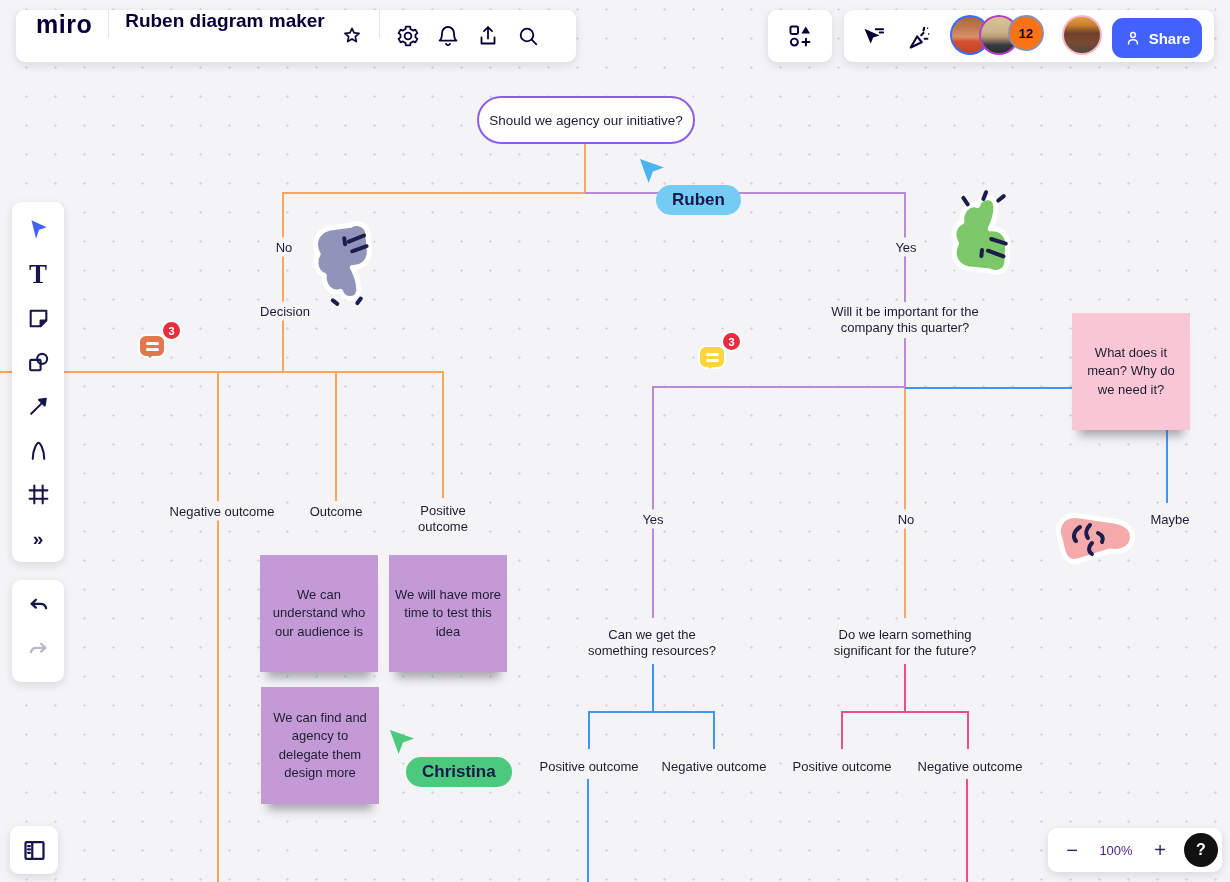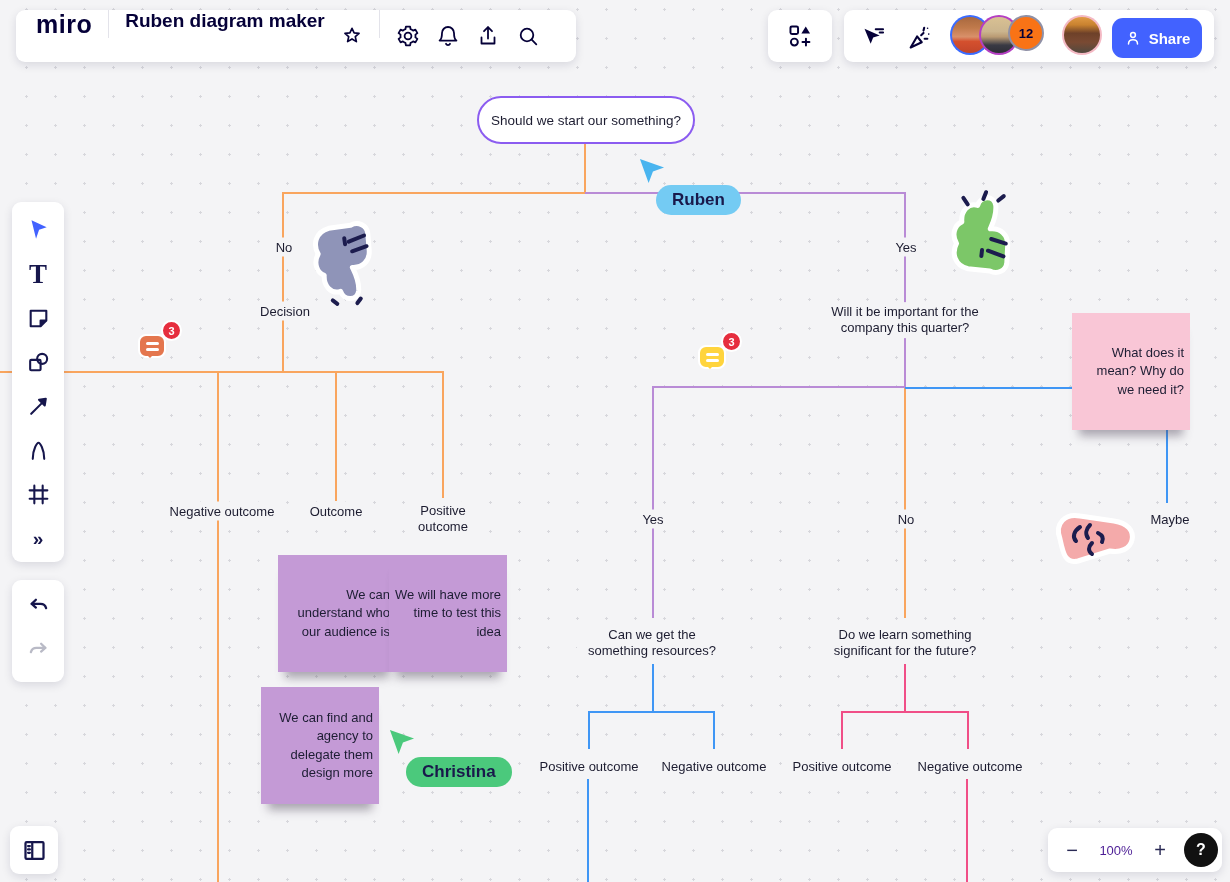--- a/index.html
+++ b/index.html
@@ -31,21 +31,21 @@
   
   .root-node{
     position:absolute;left:477px;top:96px;width:214px;height:44px;
     background:#fff;border:2px solid #8b5cf0;border-radius:26px;
     display:flex;align-items:center;justify-content:center;font-size:13.5px;
   }
   
   .sticky{
     position:absolute;width:118px;height:117px;
     display:flex;align-items:center;justify-content:center;
-    padding:6px;box-sizing:border-box;text-align:right;
+    padding:6px;box-sizing:border-box;text-align:center;
     font-size:13px;line-height:1.4;color:#1d1d33;
     box-shadow:0 13px 9px -7px rgba(80,70,90,.45);
   }
   .sticky.violet{background:#c49ad6;}
   .sticky.rose{background:#f9c6d6;}
   
   .comment{position:absolute;width:32px;height:30px;}
   .comment .bubble{
     position:absolute;left:0;top:6px;width:28px;height:24px;border-radius:8px;
     border:2px solid #fff;box-sizing:border-box;
@@ -130,21 +130,21 @@
 <div class="seg blue" style="left:713px;top:711px;width:2px;height:38px;"></div>
 <div class="seg blue" style="left:587px;top:779px;width:2px;height:103px;"></div>
 
 <div class="seg pink" style="left:904px;top:664px;width:2px;height:49px;"></div>
 <div class="seg pink" style="left:841px;top:711px;width:128px;height:2px;"></div>
 <div class="seg pink" style="left:841px;top:711px;width:2px;height:38px;"></div>
 <div class="seg pink" style="left:967px;top:711px;width:2px;height:38px;"></div>
 <div class="seg pink" style="left:966px;top:779px;width:2px;height:103px;"></div>
 
 <div class="root-node">
-  <span>Should we start our something?</span>
+  <span>Should we agency our initiative?</span>
 </div>
 
 <div class="line-label" style="left:284px;top:247px;">No</div>
 <div class="line-label" style="left:285px;top:311px;">Decision</div>
 <div class="line-label" style="left:906px;top:247px;">Yes</div>
 
 <div class="line-question" style="left:905px;top:320px;width:178px;">Will it be important for the company this quarter?</div>
 
 <div class="line-label" style="left:222px;top:511px;">Negative outcome</div>
 <div class="line-label" style="left:336px;top:511px;">Outcome</div>
@@ -155,21 +155,21 @@
 <div class="line-label" style="left:1170px;top:519px;">Maybe</div>
 
 <div class="line-question" style="left:652px;top:643px;width:142px;">Can we get the something resources?</div>
 <div class="line-question" style="left:905px;top:643px;width:172px;">Do we learn something significant for the future?</div>
 
 <div class="line-label" style="left:589px;top:766px;">Positive outcome</div>
 <div class="line-label" style="left:714px;top:766px;">Negative outcome</div>
 <div class="line-label" style="left:842px;top:766px;">Positive outcome</div>
 <div class="line-label" style="left:970px;top:766px;">Negative outcome</div>
 
-<div class="sticky violet" style="left:260px;top:555px;margin-left:18px;">
+<div class="sticky violet" style="left:260px;top:555px;">
   <span>We can understand who our audience is</span>
 </div>
 <div class="sticky violet" style="left:389px;top:555px;">
   <span>We will have more time to test this idea</span>
 </div>
 <div class="sticky violet" style="left:261px;top:687px;">
   <span>We can find and agency to delegate them design more</span>
 </div>
 <div class="sticky rose" style="left:1072px;top:313px;">
   <span>What does it mean? Why do we need it?</span>

